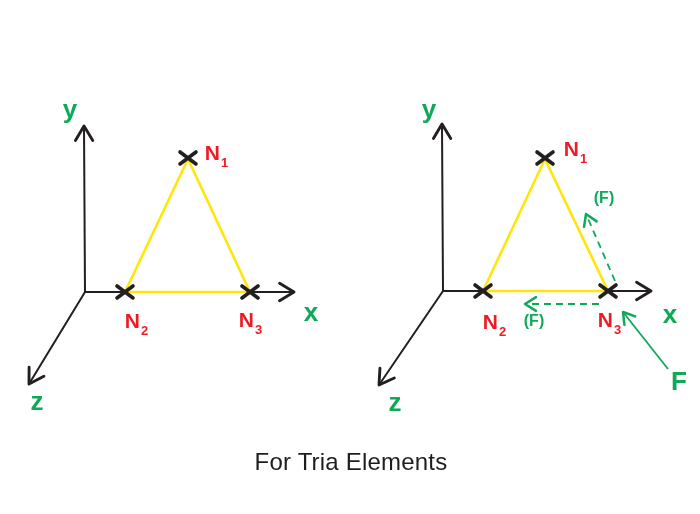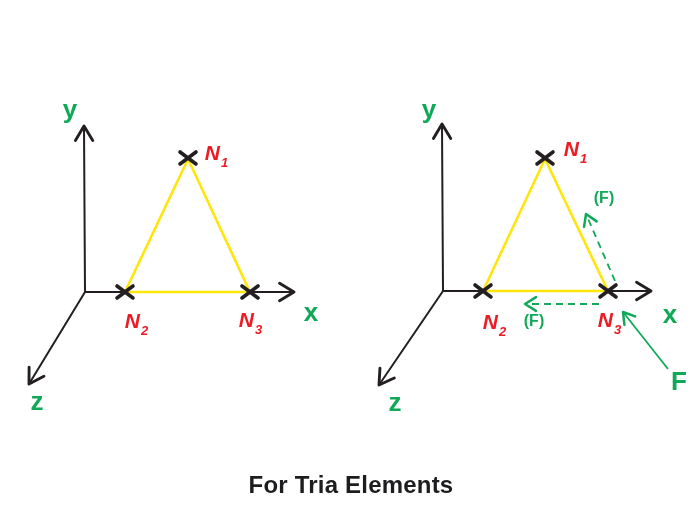--- a/index.html
+++ b/index.html
@@ -69,21 +69,20 @@
     font-weight: bold;
     line-height: 1;
   }
   .axis-lbl {
     color: var(--green);
     font-size: 26px;
   }
   .node-lbl {
     color: var(--node);
     font-size: 21px;
-    font-style: italic;
   }
   .node-lbl sub {
     font-size: 13px;
     position: relative;
     top: 2px;
     left: 1px;
   }
   .force-lbl-small {
     color: var(--green);
     font-size: 16px;
@@ -92,24 +91,23 @@
     color: var(--green);
     font-size: 26px;
   }
   .caption {
     position: absolute;
     transform: translate(-50%, -50%);
     left: 351px;
     top: 462px;
     color: var(--caption);
     font-size: 24px;
-    font-weight: bold;
+    font-weight: normal;
     letter-spacing: 0.2px;
     white-space: nowrap;
-    margin-top: 23px;
   }
 </style>
 </head>
 <body>
 
 <div class="stage">
 
   <svg width="700" height="514" viewBox="0 0 700 514">
     <defs>
       <marker id="ah-axis" markerUnits="userSpaceOnUse" markerWidth="26" markerHeight="26" viewBox="-13 -9 16 18" refX="0" refY="0" orient="auto">

